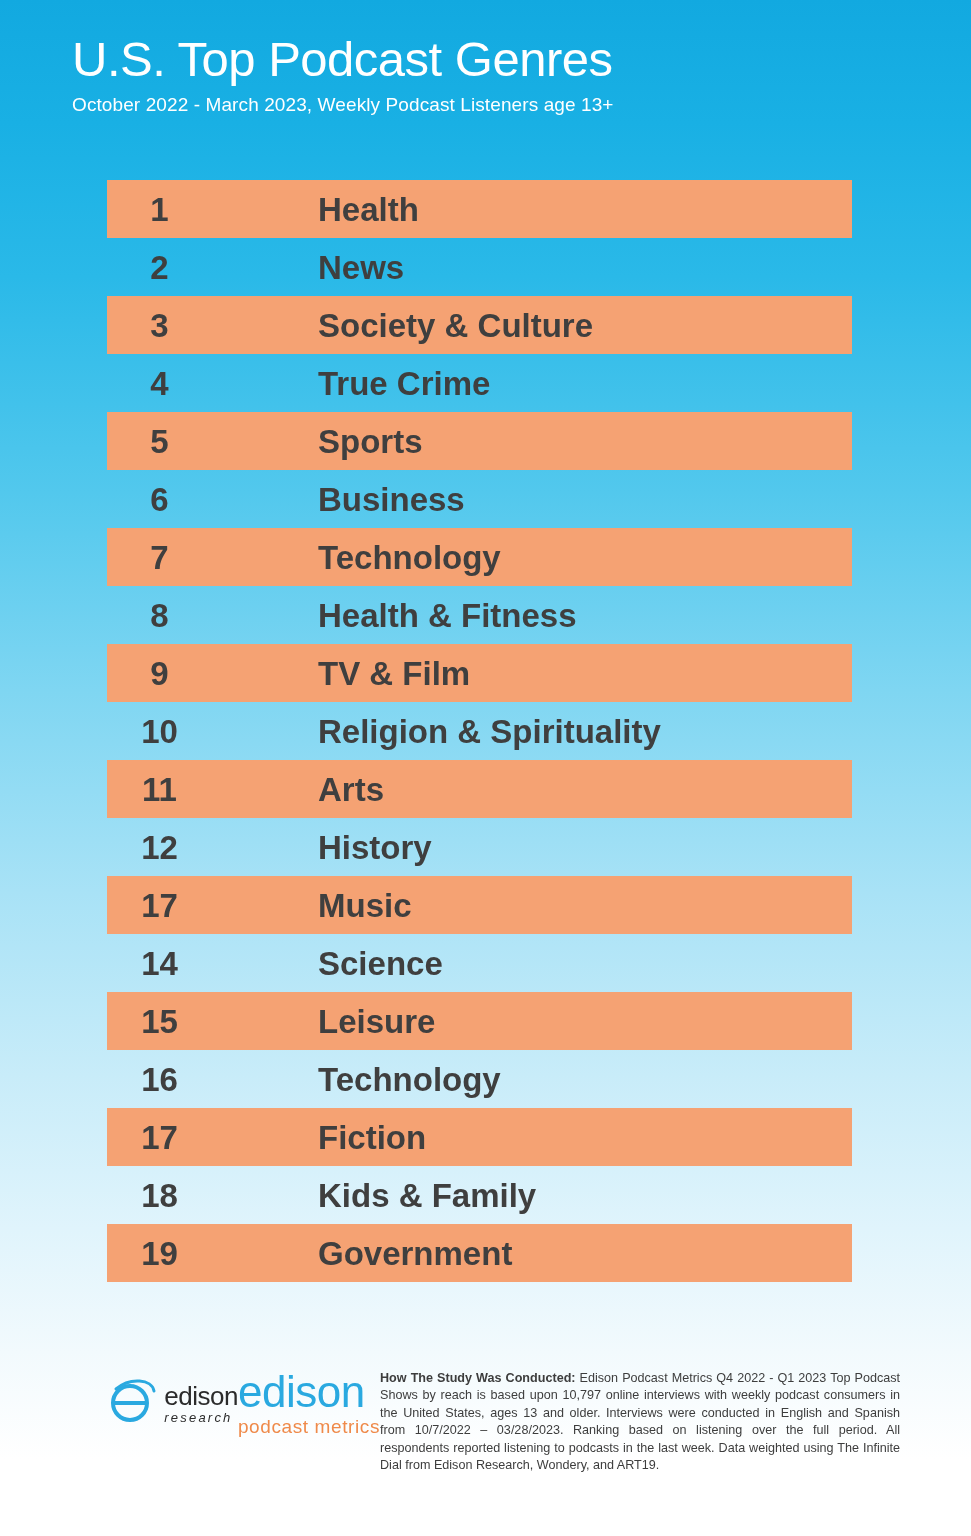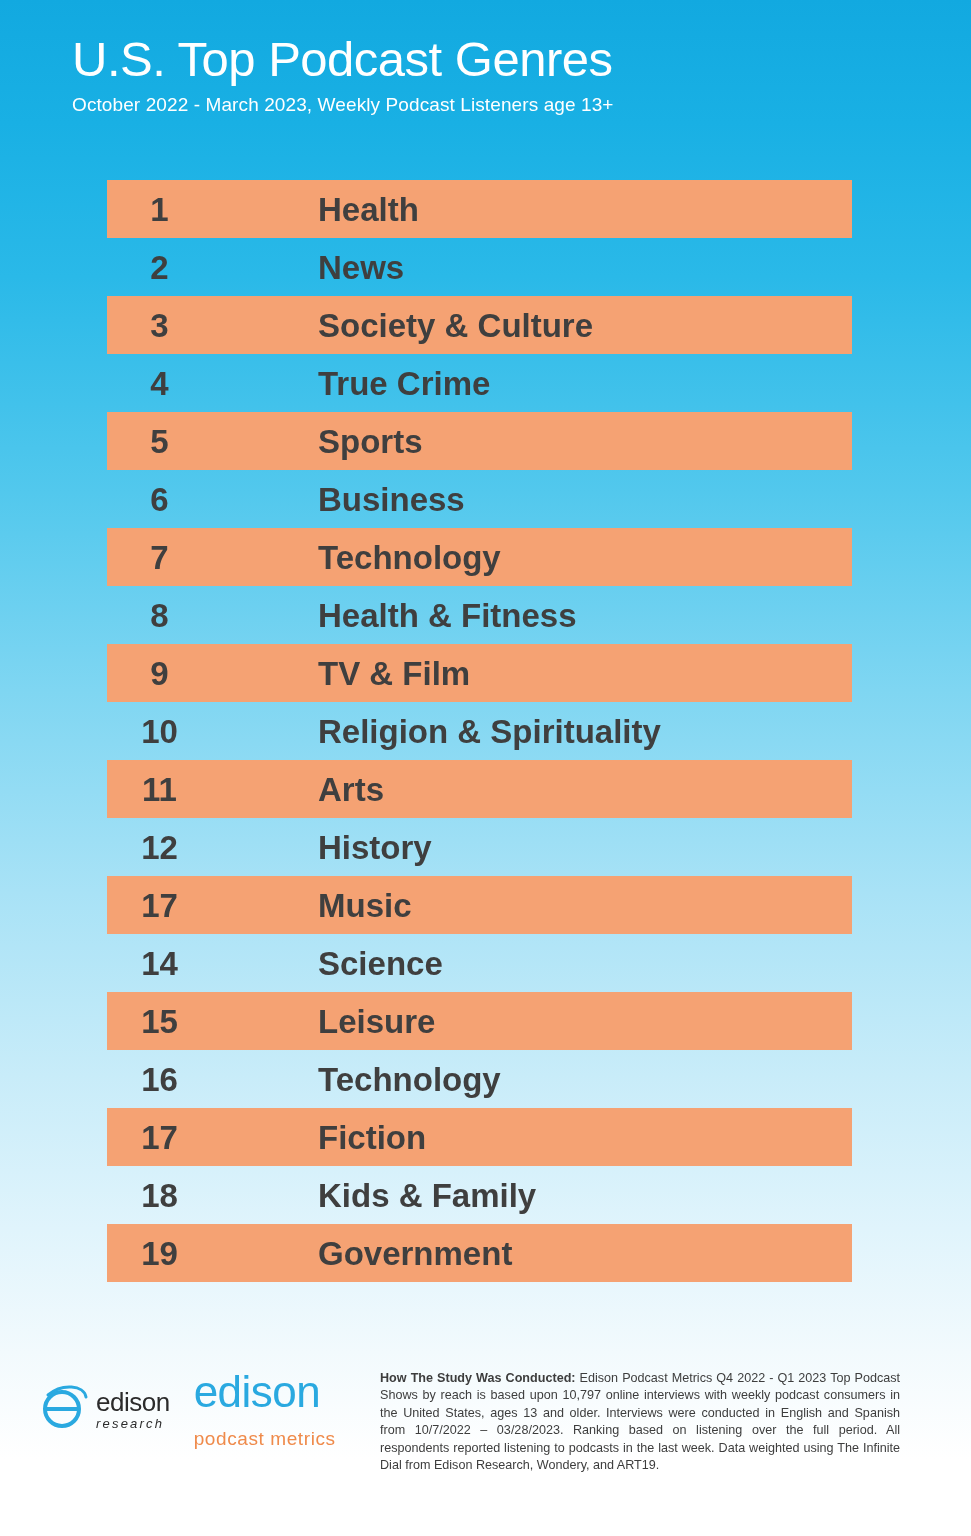--- a/index.html
+++ b/index.html
@@ -84,21 +84,21 @@
     top: 1370px;
     width: 971px;
     display: flex;
     align-items: flex-start;
   }
   .logos {
     width: 380px;
     display: flex;
     align-items: center;
     padding-left: 36px;
-    gap: 24px;
+    justify-content: flex-end;
   }
   .logo-research {
     display: flex;
     align-items: center;
     gap: 4px;
   }
   .logo-research .mark { flex: none; }
   .logo-research .words {
     display: flex;
     flex-direction: column;
@@ -125,21 +125,21 @@
   .logo-metrics .m1 {
     font-size: 44px;
     color: #2aa9e0;
     font-weight: 400;
     letter-spacing: -0.5px;
   }
   .logo-metrics .m2 {
     font-size: 19px;
     color: #ef8a4a;
     letter-spacing: 0.6px;
-    margin-top: 15px;
+    margin-top: 3px;
   }
   .study {
     width: 560px;
     padding-right: 40px;
     font-size: 12.6px;
     line-height: 1.38;
     color: #3d3d3d;
     text-align: justify;
   }
   .study b { font-weight: 700; }

